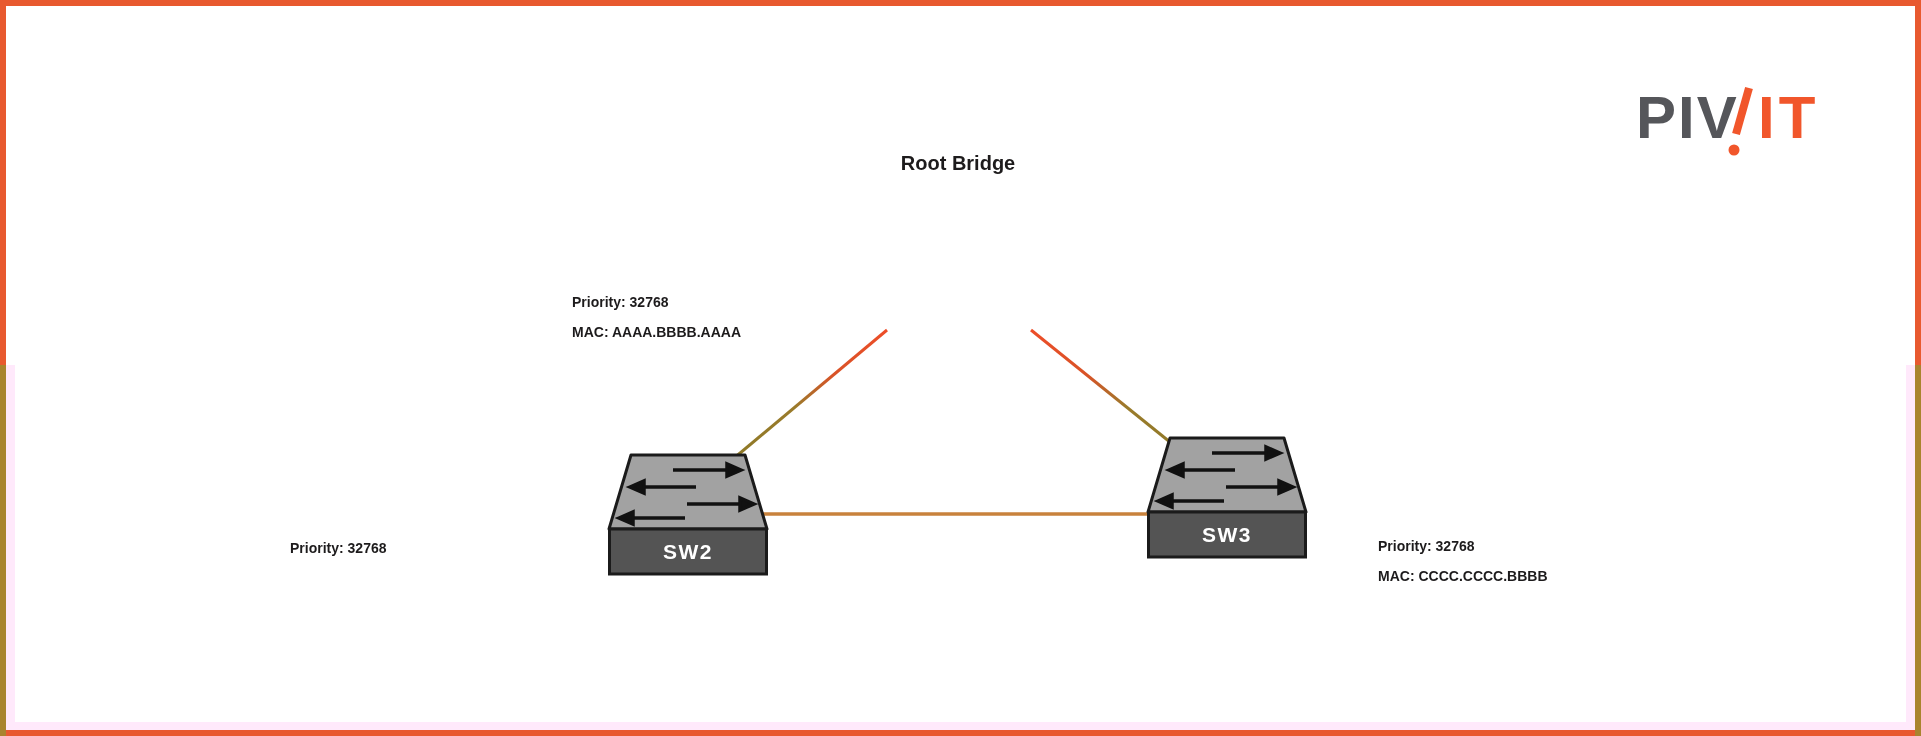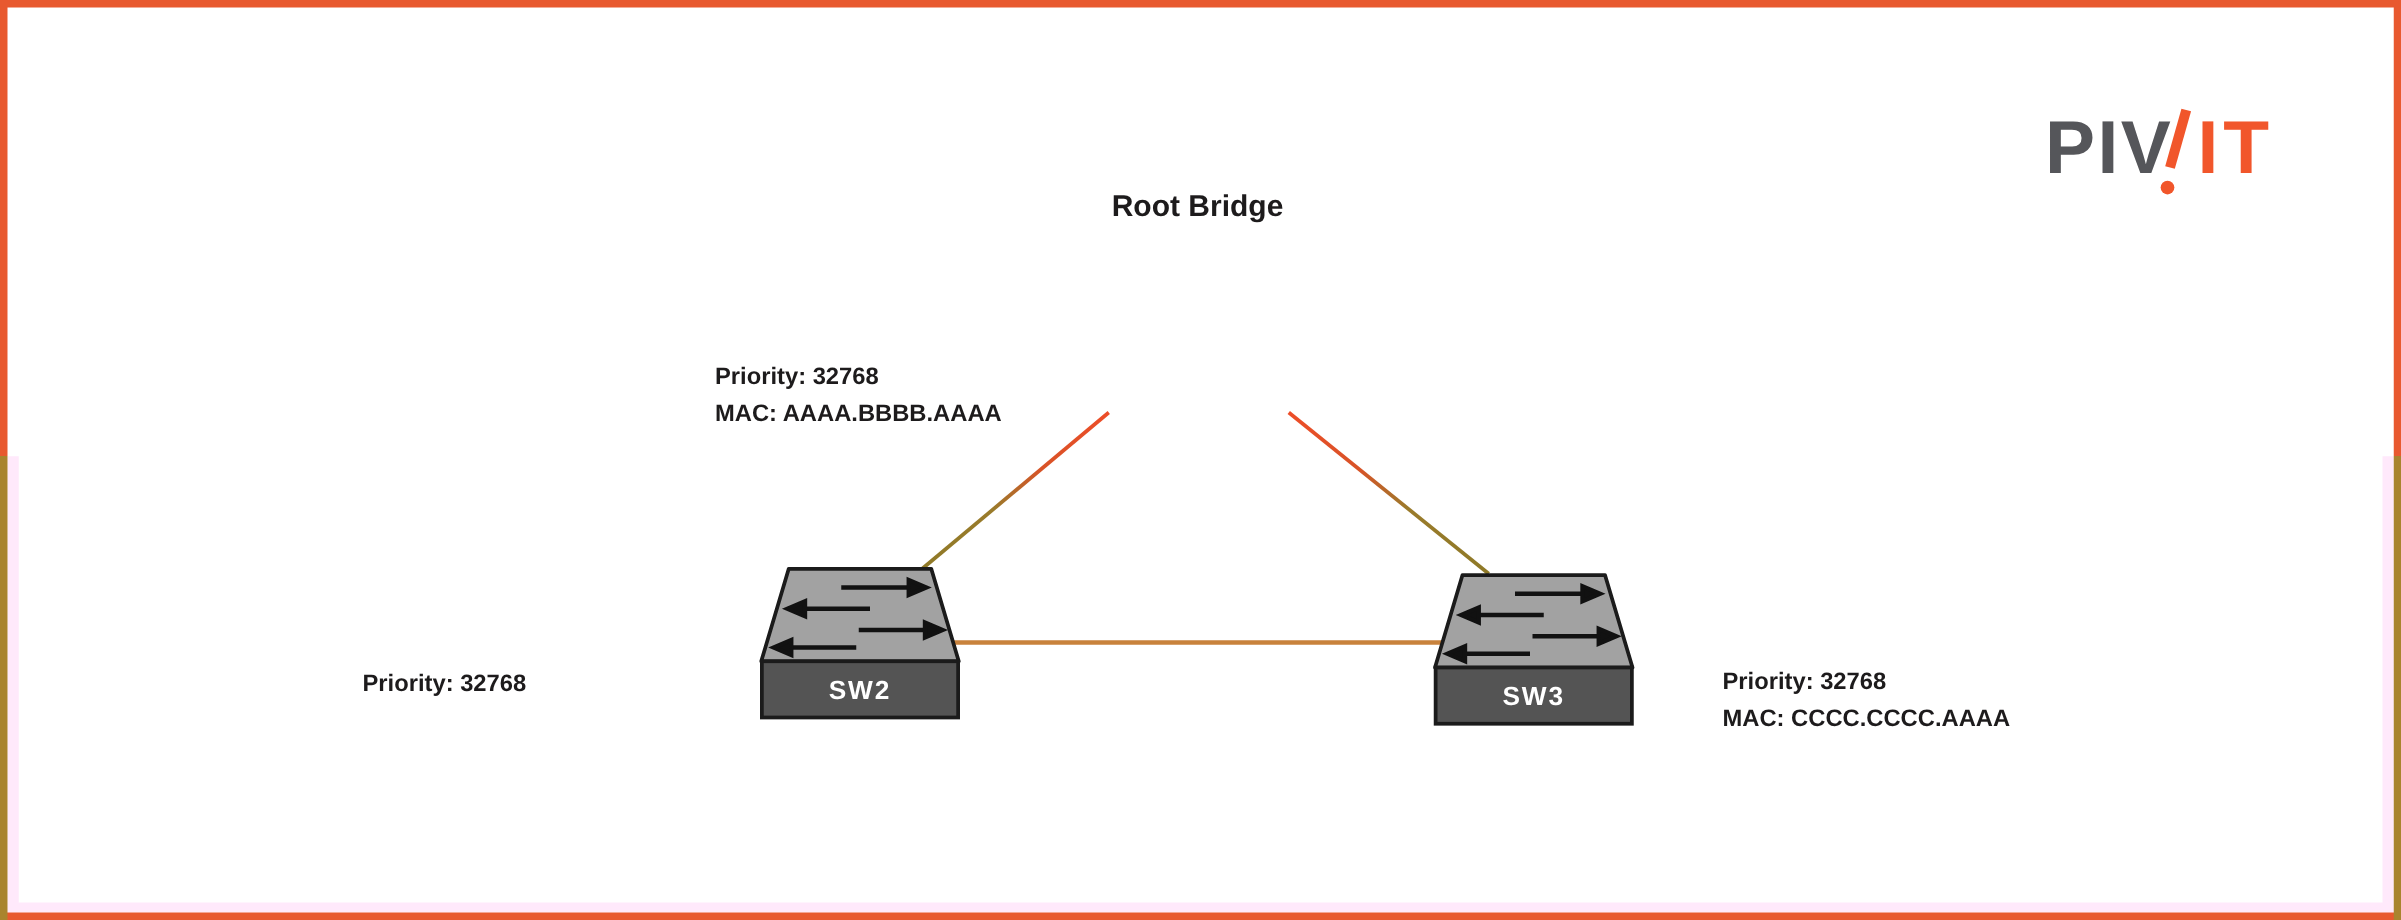--- a/index.html
+++ b/index.html
@@ -17,31 +17,31 @@
   .frame-left{left:0;} .frame-right{right:0;}
   .pink-strip{position:absolute;background:#FFE9FB;z-index:4;}
   .pink-left{left:6px;top:365px;bottom:6px;width:9px;}
   .pink-right{right:6px;top:365px;bottom:6px;width:9px;}
   .pink-bottom{left:6px;right:6px;bottom:6px;height:8px;}
   
   #links{position:absolute;left:0;top:0;z-index:1;}
   .switch{position:absolute;width:170px;height:134px;z-index:2;}
   .sw1{left:873px;top:203px;}
   .sw2{left:603px;top:448px;text-align:right;}
-  .sw3{left:1142px;top:453px;}
+  .sw3{left:1142px;top:431px;}
   .sw-label{
     font-weight:bold;font-size:21px;letter-spacing:1.5px;fill:#ffffff;
     font-family:"Liberation Sans",sans-serif;text-anchor:middle;
   }
   .root-label{
     position:absolute;left:873px;top:152px;width:170px;text-align:center;
-    font-weight:bold;font-size:24px;color:#1D1B1C;z-index:3;white-space:nowrap;
+    font-weight:bold;font-size:20px;color:#1D1B1C;z-index:3;white-space:nowrap;
   }
   .info{
-    position:absolute;font-weight:bold;font-size:19px;line-height:30px;
+    position:absolute;font-weight:bold;font-size:14px;line-height:30px;
     color:#1D1B1C;z-index:3;white-space:nowrap;
   }
   .info-sw1{left:572px;top:287px;}
   .info-sw2{left:290px;top:533px;}
   .info-sw3{left:1378px;top:531px;}
   
   .logo{position:absolute;left:1636px;top:74px;z-index:3;}
   .logo text{font-family:"Liberation Sans",sans-serif;font-weight:bold;}
 </style>
 </head>
@@ -120,21 +120,21 @@
     <div>Priority: 32768</div>
     <div>MAC: AAAA.BBBB.AAAA</div>
   </div>
 
   <div class="info info-sw2">
     <div>Priority: 32768</div>
   </div>
 
   <div class="info info-sw3">
     <div>Priority: 32768</div>
-    <div>MAC: CCCC.CCCC.AAAA</div>
+    <div>MAC: CCCC.CCCC.BBBB</div>
   </div>
 
   <div class="logo">
     <svg width="200" height="92" viewBox="0 0 200 92">
       <text x="0" y="64" font-size="60" fill="#55565A" letter-spacing="2">PIV</text>
       <g>
         <line x1="113" y1="14" x2="100" y2="60" stroke="#F1562B" stroke-width="8"></line>
         <circle cx="98" cy="76" r="5.5" fill="#F1562B"></circle>
       </g>
       <text x="122" y="64" font-size="60" fill="#F1562B" letter-spacing="4">IT</text>

